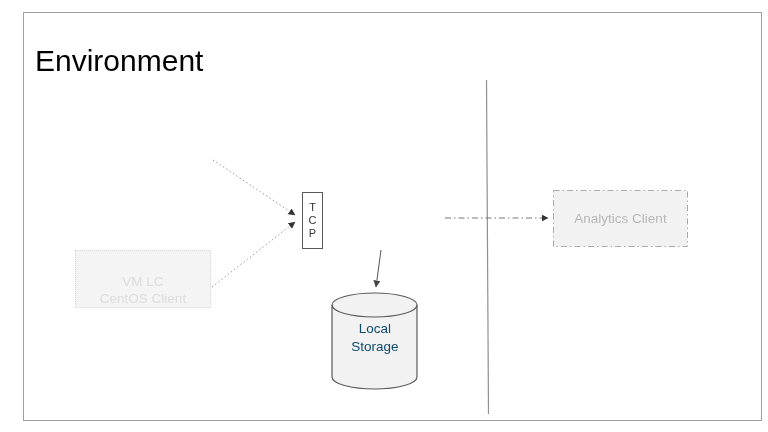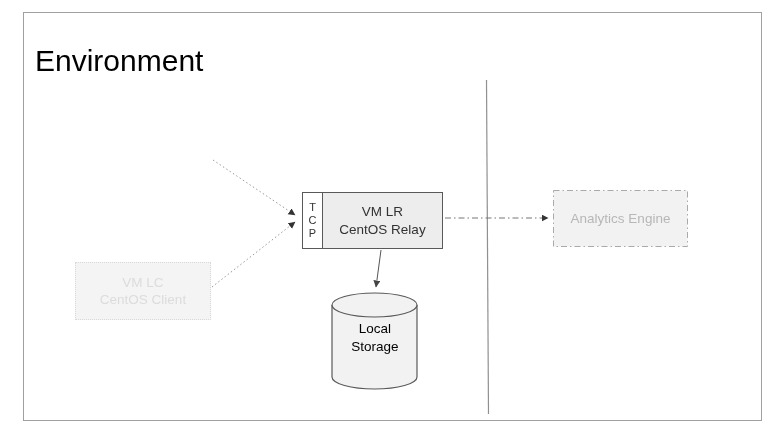--- a/index.html
+++ b/index.html
@@ -52,21 +52,21 @@
     white-space: pre-line;
   }
   .ghost-box {
     background: #f4f4f4;
     border: 1px dotted #d8d8d8;
     color: #dcdcdc;
     font-size: 13.5px;
     line-height: 17px;
   }
   .node-vm-w  { left: 76px;  top: 121px; width: 136px; height: 55px; }
-  .node-vm-lc { left: 75px;  top: 262px; width: 136px; height: 58px; }
+  .node-vm-lc { left: 75px;  top: 250px; width: 136px; height: 58px; align-items: flex-end; }
   .tcp-port {
     left: 302px; top: 192px; width: 21px; height: 57px;
     background: #ffffff;
     border: 1px solid #595959;
     color: #333333;
     font-size: 11px;
     line-height: 13px;
   }
   .node-relay {
     left: 322px; top: 192px; width: 121px; height: 57px;
@@ -77,21 +77,21 @@
     line-height: 18px;
   }
   .node-analytics {
     left: 553px; top: 190px; width: 135px; height: 57px;
     background: transparent; 
     color: #b7b7b7;
     font-size: 13.5px;
   }
   .node-storage-label {
     left: 332px; top: 318px; width: 86px; height: 40px;
-    color: #000000;
+    color: #0c4a6e;
     font-size: 13.5px;
     line-height: 18px;
     background: transparent;
   }
 </style>
 </head>
 <body>
 
 <div class="stage">
 
@@ -132,27 +132,23 @@
     <span>VM LC
 CentOS Client</span>
   </div>
 
   <div class="node tcp-port">
     <span>T
 C
 P</span>
   </div>
 
-  <div class="node node-relay">
-    <span>VM LR
-CentOS Relay</span>
-  </div>
 
   <div class="node node-analytics">
-    <span>Analytics Engine</span>
+    <span>Analytics Client</span>
   </div>
 
   <div class="node node-storage-label">
     <span>Local
 Storage</span>
   </div>
 
 </div>
 
 </body></html>

